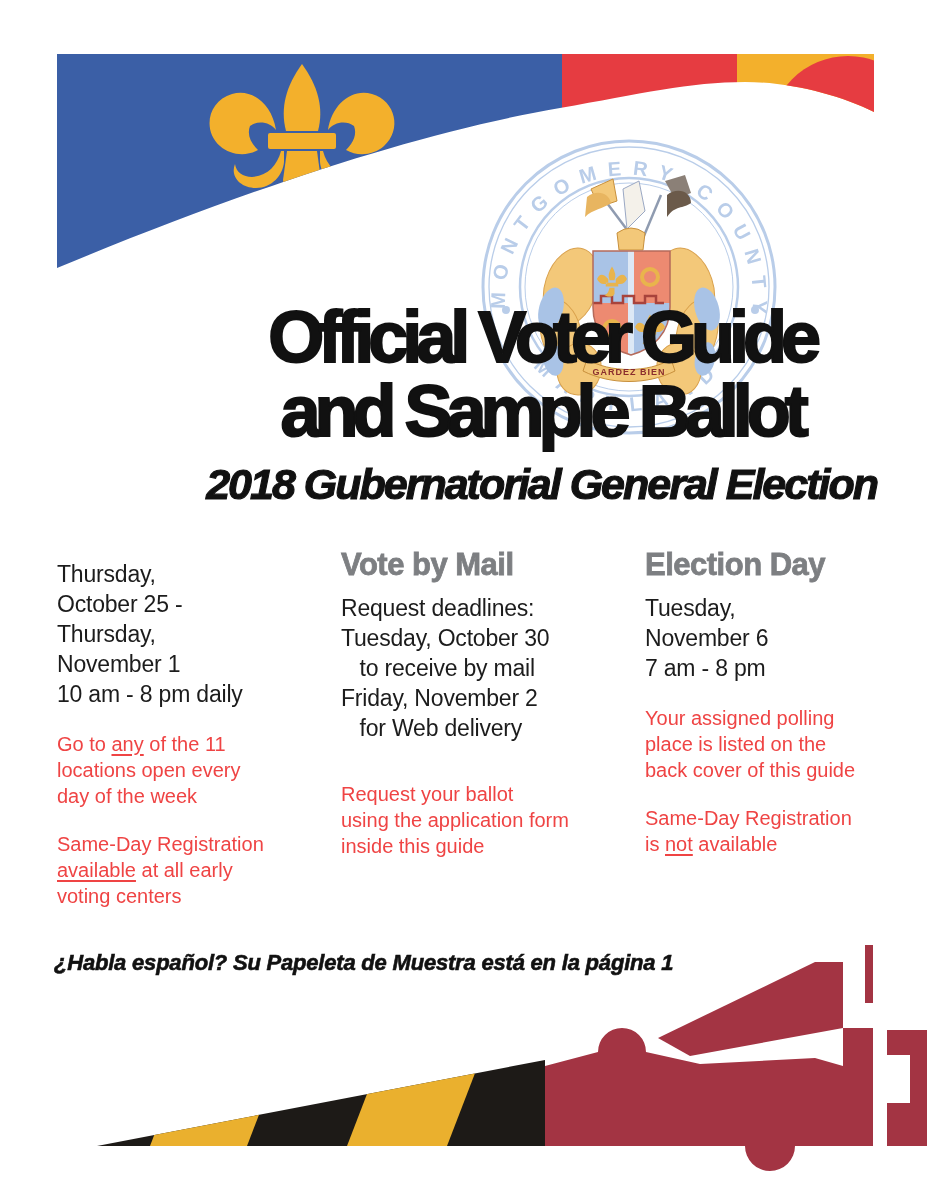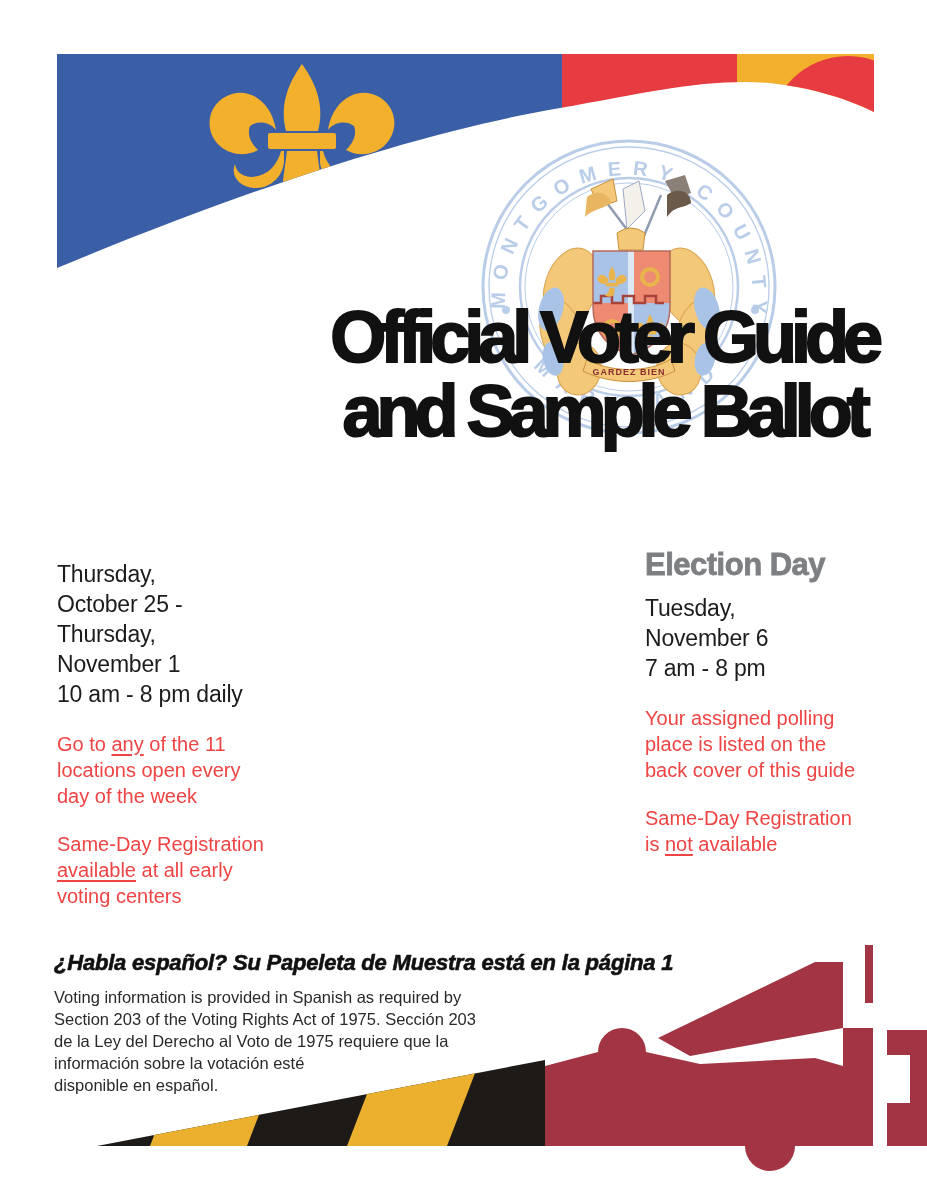--- a/index.html
+++ b/index.html
@@ -142,56 +142,63 @@
 
         <path d="M108,222 C130,236 170,236 192,222 L196,234 C168,248 132,248 104,234 Z" fill="#f3c879" stroke="#c8903c" stroke-width="1"></path>
         <text x="150" y="238" text-anchor="middle" class="seal-motto" fill="#8a2d2d">GARDEZ BIEN</text>
       </g>
     </svg>
   </div>
 
   <header class="titleblock">
     <div class="title-line">Official Voter Guide</div>
     <div class="title-line">and Sample Ballot</div>
+    <div class="subtitle">2018 Gubernatorial General Election</div>
   </header>
 
   <section class="col col-early">
     <div class="sched">Thursday,
 October 25 -
 Thursday,
 November 1
 10 am - 8 pm daily</div>
     <p class="para"><span>Go to </span><span class="u">any</span><span> of the 11
 locations open every
 day of the week</span></p>
     <p class="para"><span>Same-Day Registration
 </span><span class="u">available</span><span> at all early
 voting centers</span></p>
   </section>
 
+  <section class="col col-mail">
+    <h2 class="colhead">Vote by Mail</h2>
+    <div class="sched">Request deadlines:
+Tuesday, October 30
+   to receive by mail
+Friday, November 2
+   for Web delivery</div>
+    <p class="para"><span>Request your ballot
+using the application form
+inside this guide</span><span class="u"></span><span></span></p>
+  </section>
 
   <section class="col col-eday">
     <h2 class="colhead">Election Day</h2>
     <div class="sched">Tuesday,
 November 6
 7 am - 8 pm</div>
     <p class="para"><span>Your assigned polling
 place is listed on the
 back cover of this guide</span><span class="u"></span><span></span></p>
     <p class="para"><span>Same-Day Registration
 is </span><span class="u">not</span><span> available</span></p>
   </section>
 
   <section class="spanish">
     <div class="es-head">¿Habla español? Su Papeleta de Muestra está en la página 1</div>
-    <div class="es-body">Voting information is provided in Spanish as required by
-Section 203 of the Voting Rights Act of 1975. Sección 203
-de la Ley del Derecho al Voto de 1975 requiere que la
-información sobre la votación esté
-disponible en español.</div>
   </section>
 
   <svg class="bottom-svg" width="927" height="260" viewBox="0 940 927 260">
     <defs>
       <clipPath id="wedgeclip">
         <path d="M97,1146 L545,1060 L545,1146 Z"></path>
       </clipPath>
     </defs>
 
     <g clip-path="url(#wedgeclip)">

